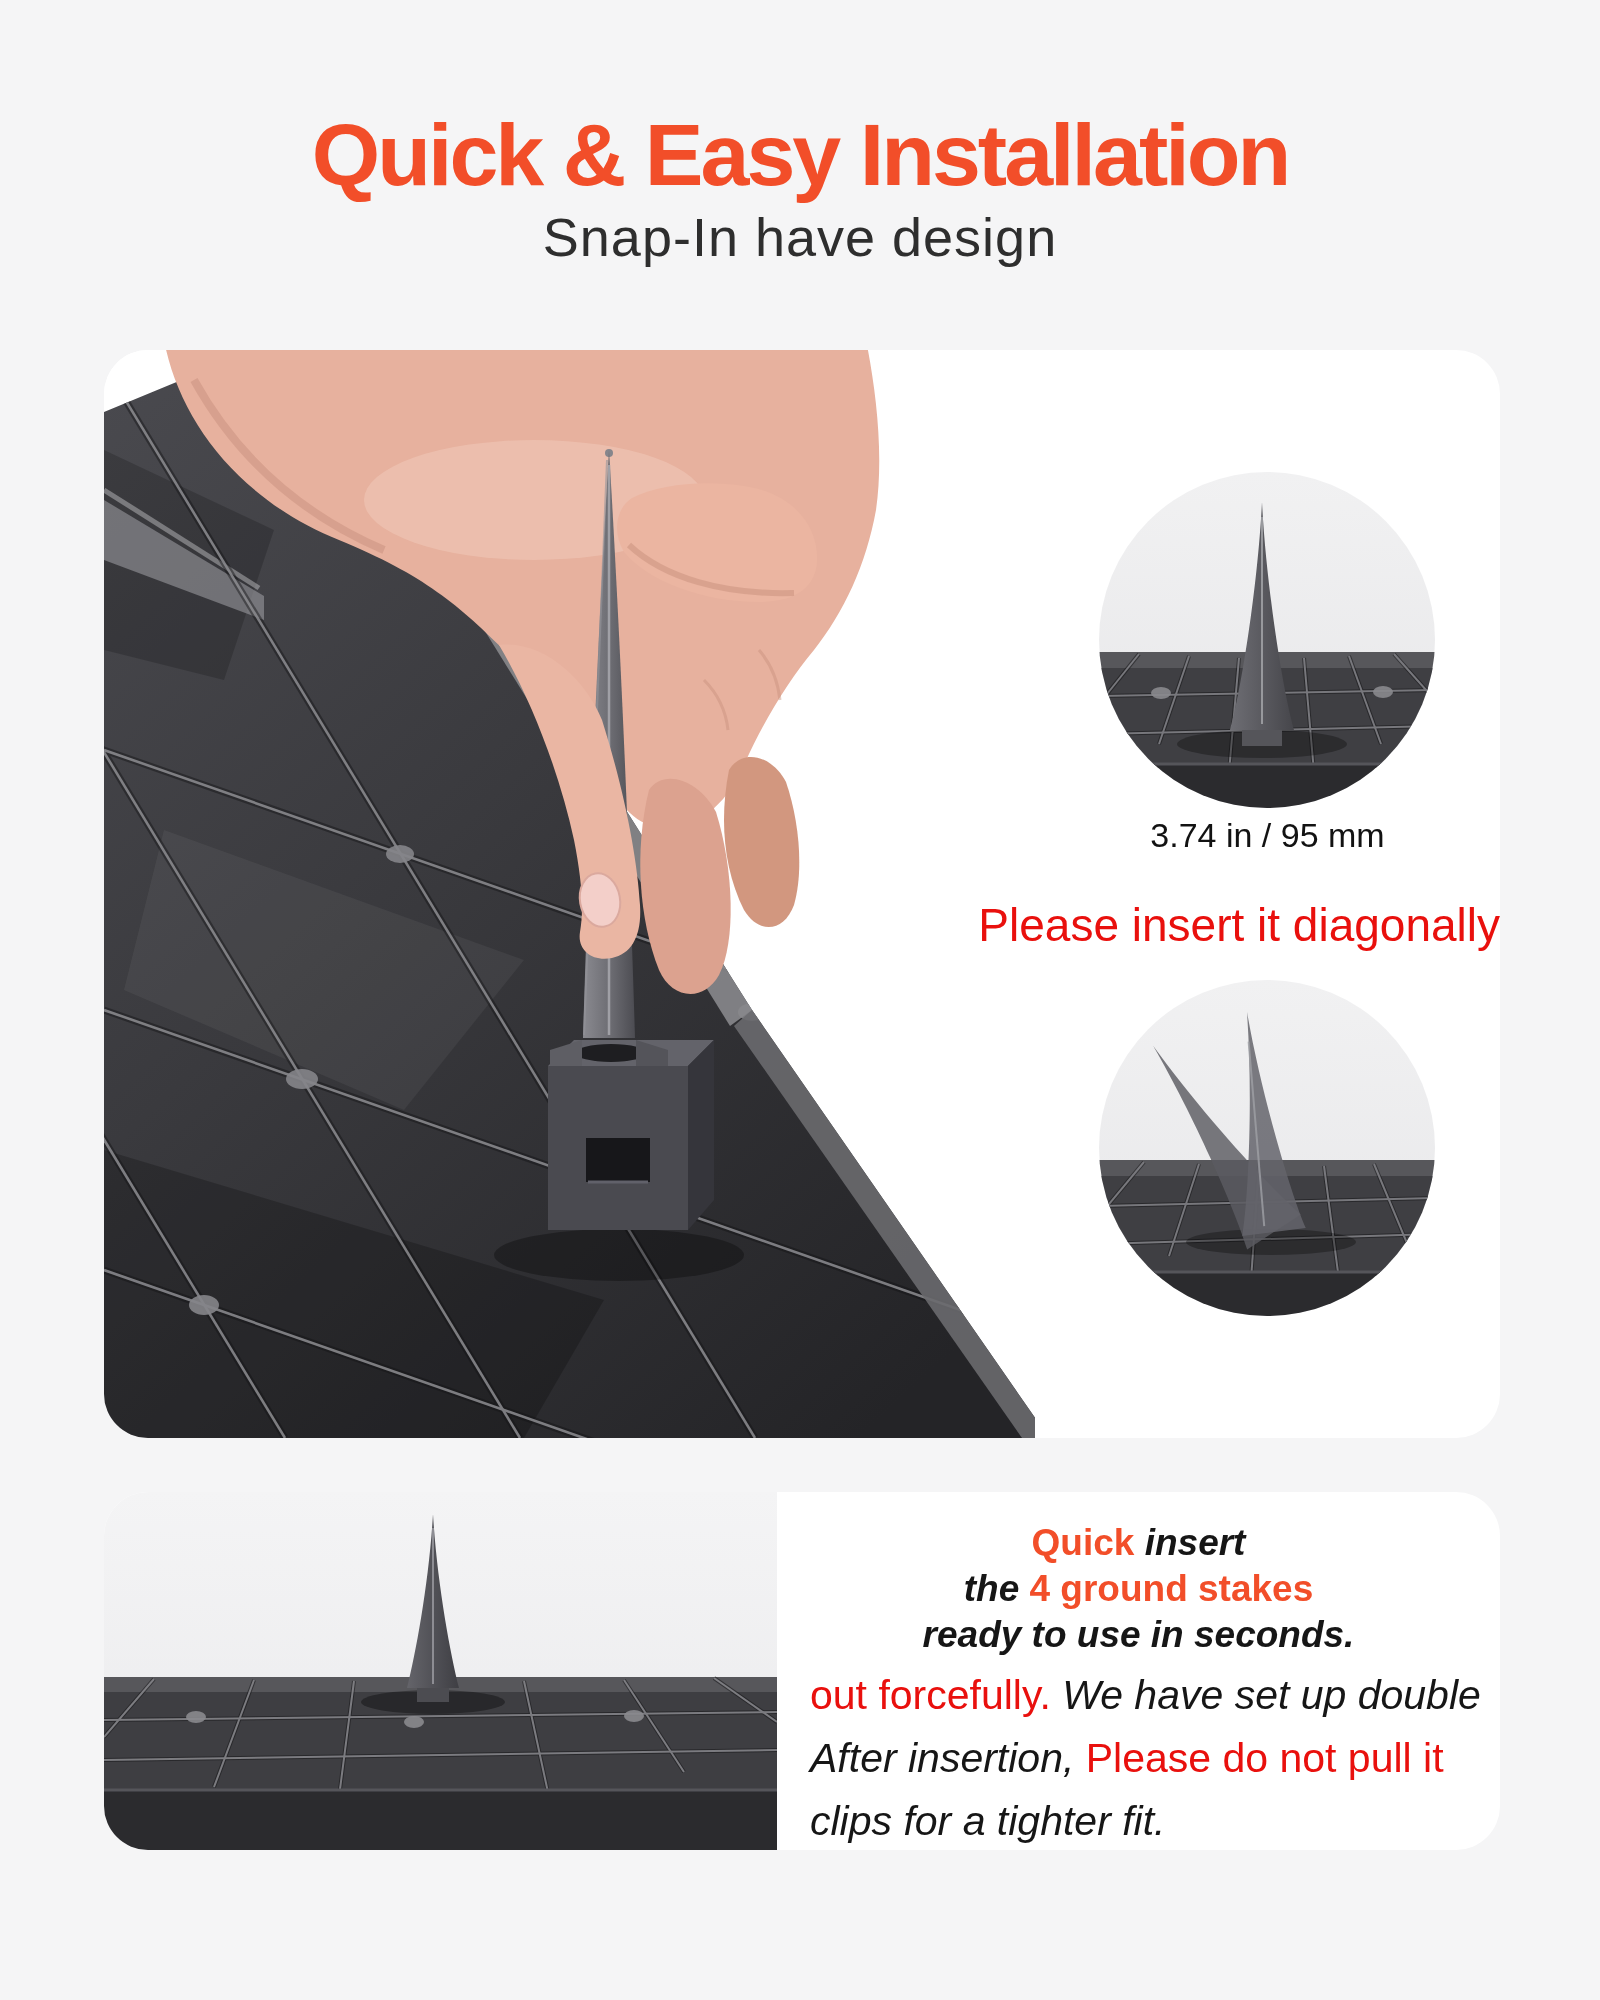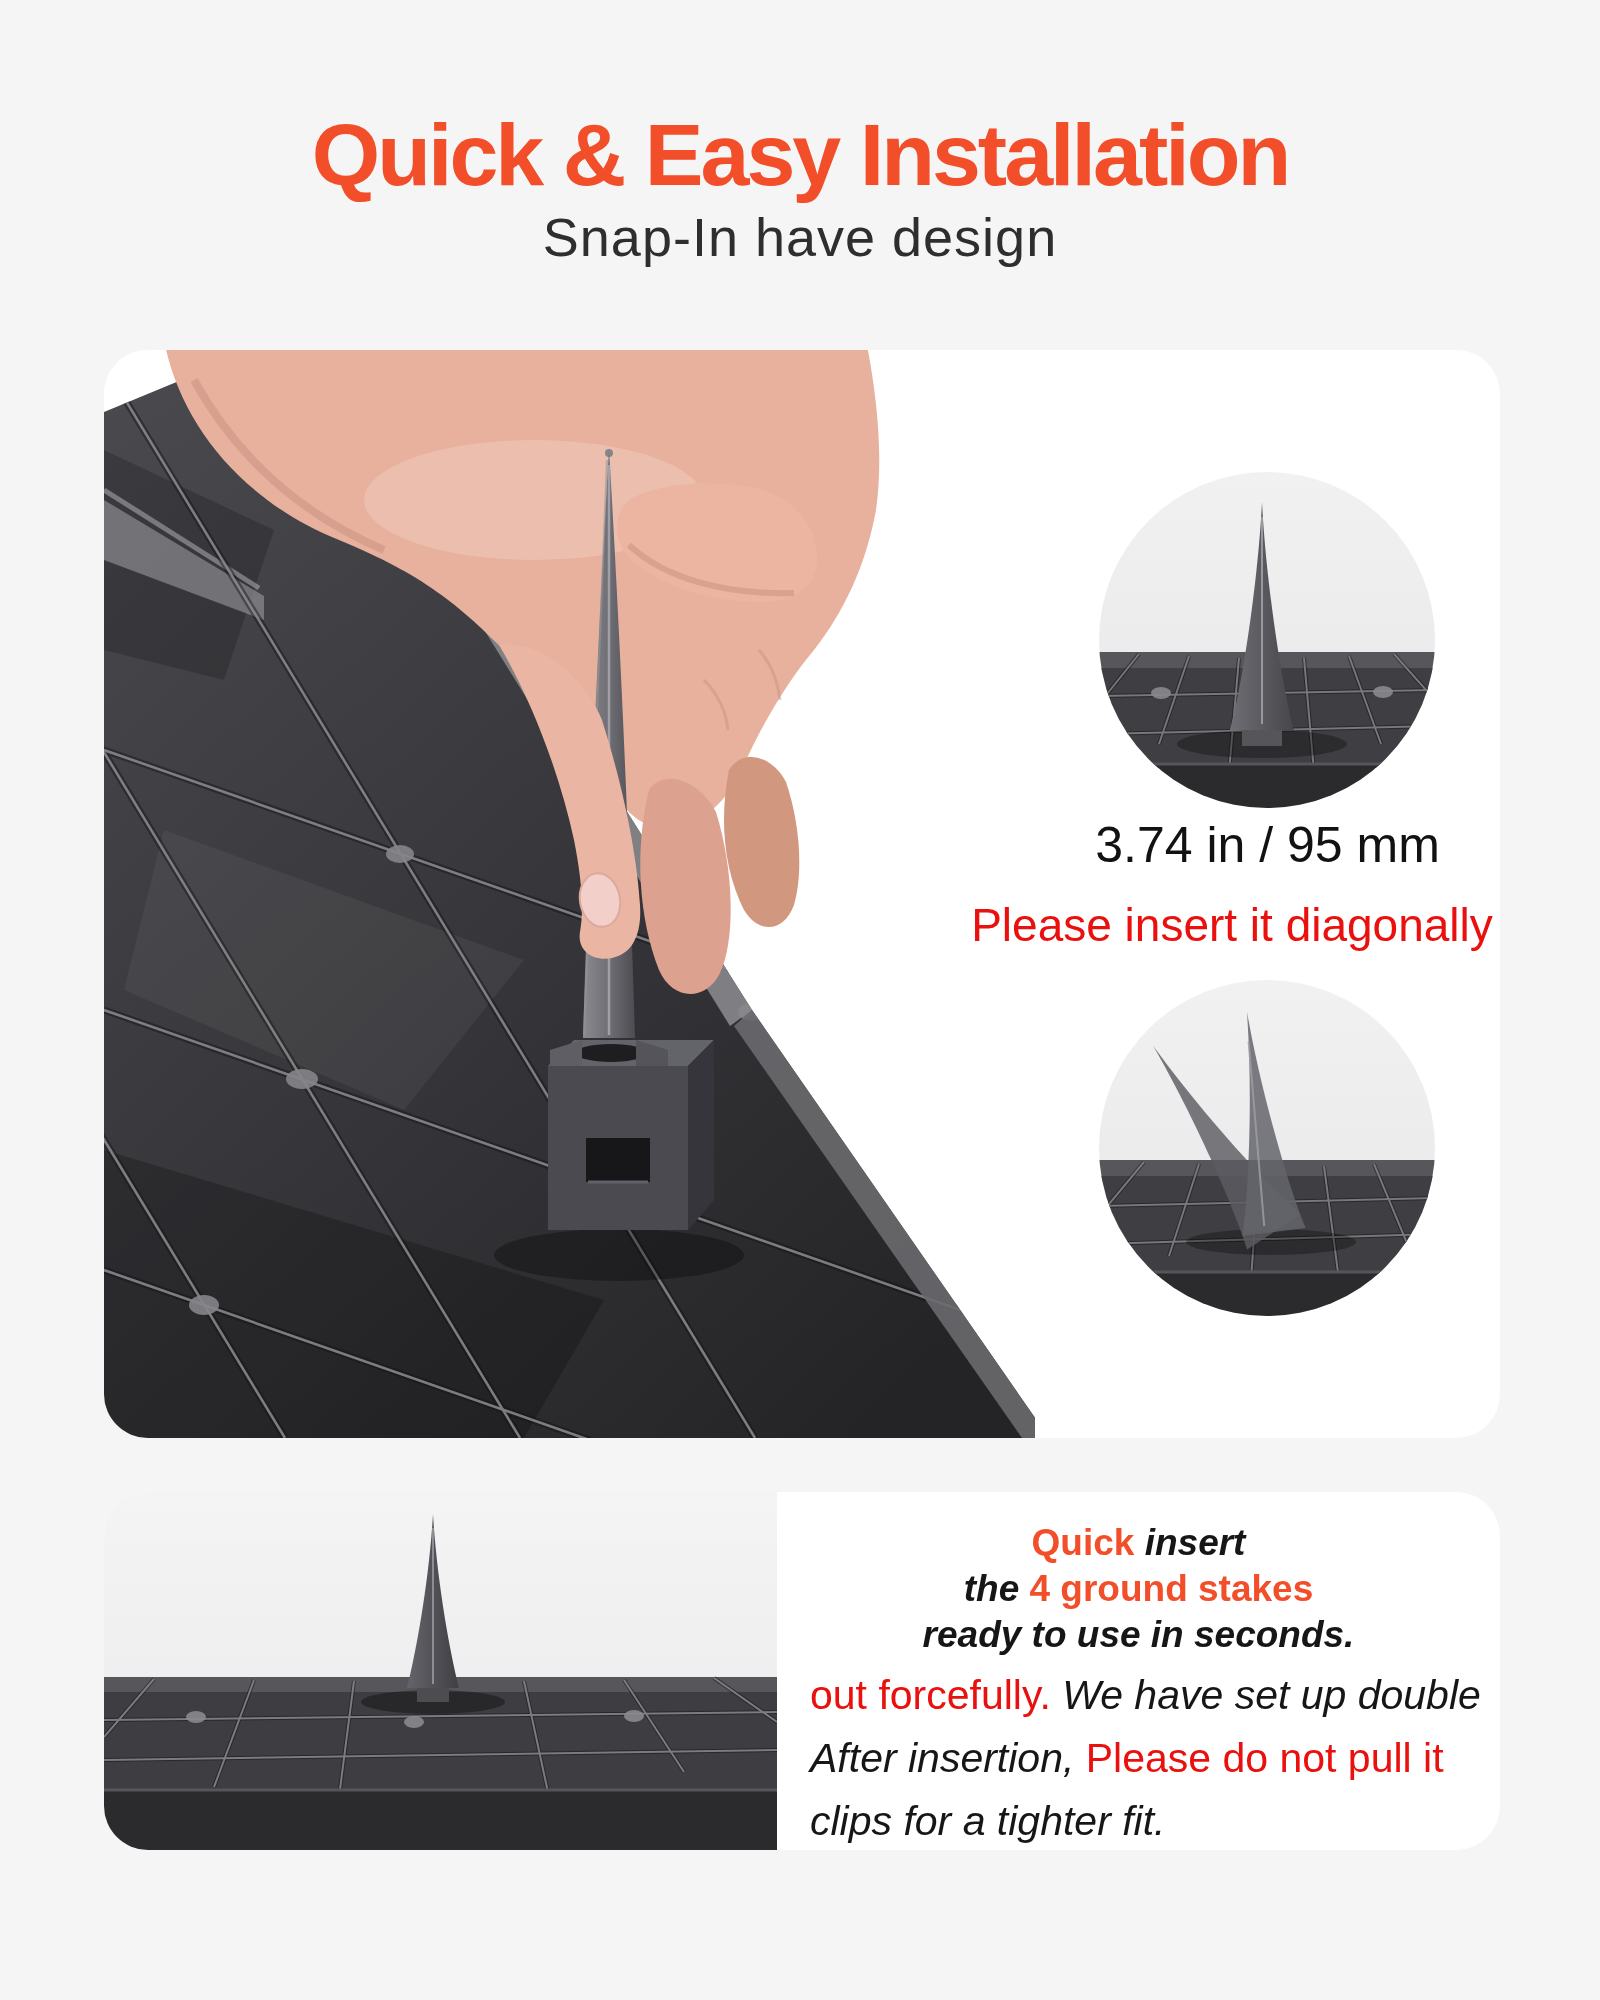--- a/index.html
+++ b/index.html
@@ -29,24 +29,24 @@
 
   .inset {
     position:absolute; width:336px; height:336px; border-radius:50%;
     overflow:hidden; left:995px;
   }
   #inset-upright  { top:122px; }
   #inset-diagonal { top:630px; }
 
   .measurement {
     position:absolute; left:931px; top:466px; width:465px; text-align:center;
-    font-size:50px; font-weight:400; color:#121212; white-space:nowrap;
+    font-size:34px; font-weight:400; color:#121212; white-space:nowrap;
   }
   .diagonal-note {
-    position:absolute; left:860px; top:548px; width:536px; text-align:center;
+    position:absolute; left:860px; top:548px; width:536px; text-align:right;
     font-size:46px; font-weight:400; color:var(--red); white-space:nowrap;
   }
 
   .headline {
     position:absolute; left:673px; top:28px; width:723px; text-align:center;
     font-size:37px; font-weight:700; line-height:46px; color:var(--dark);
   }
   .paragraph {
     position:absolute; left:706px; top:172px; width:700px; text-align:left;
     font-size:41px; font-weight:400; line-height:63px; color:var(--dark);

